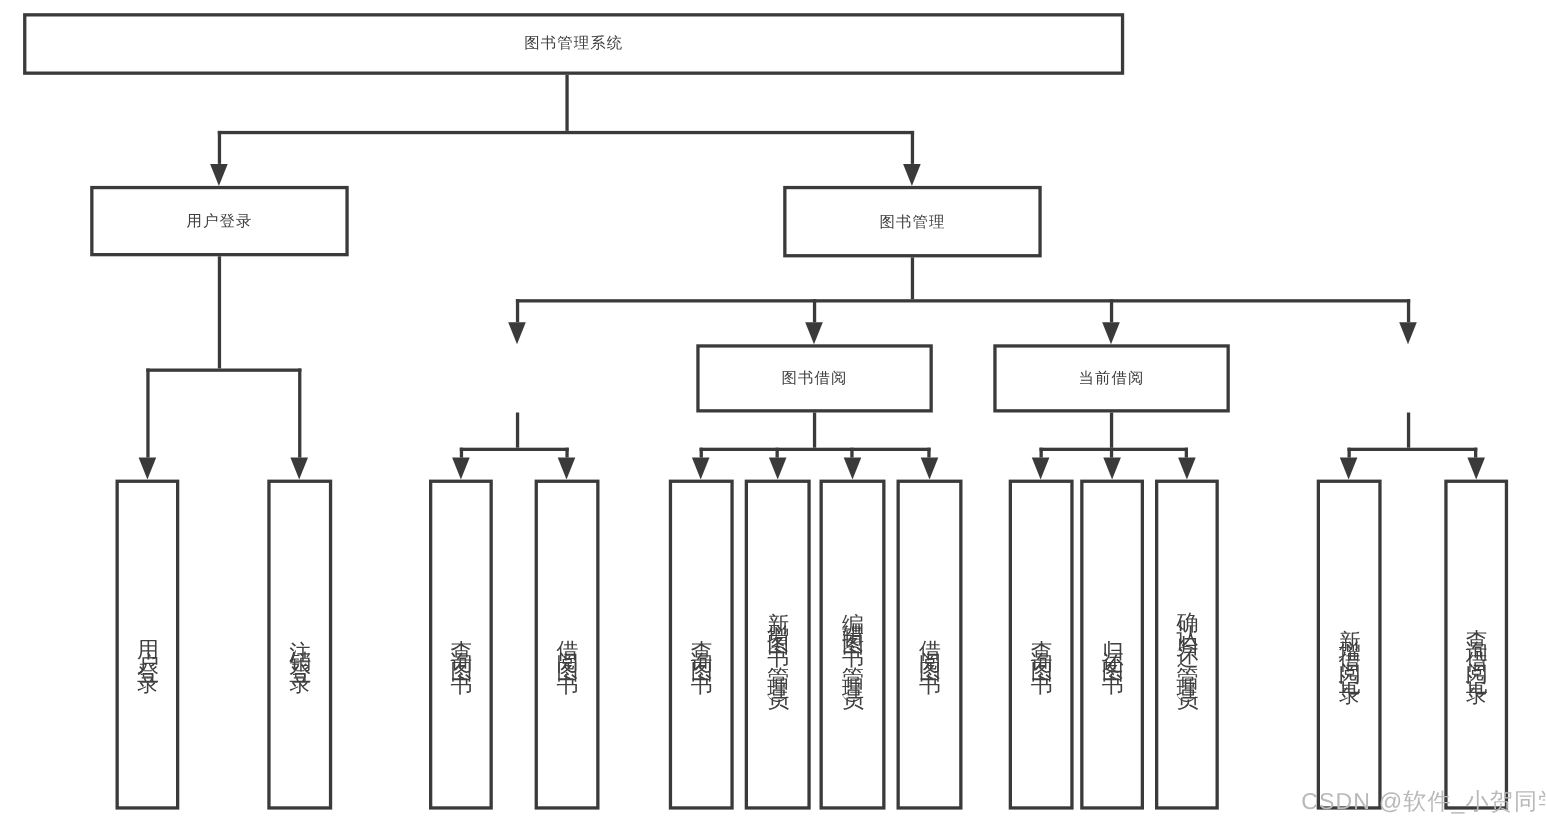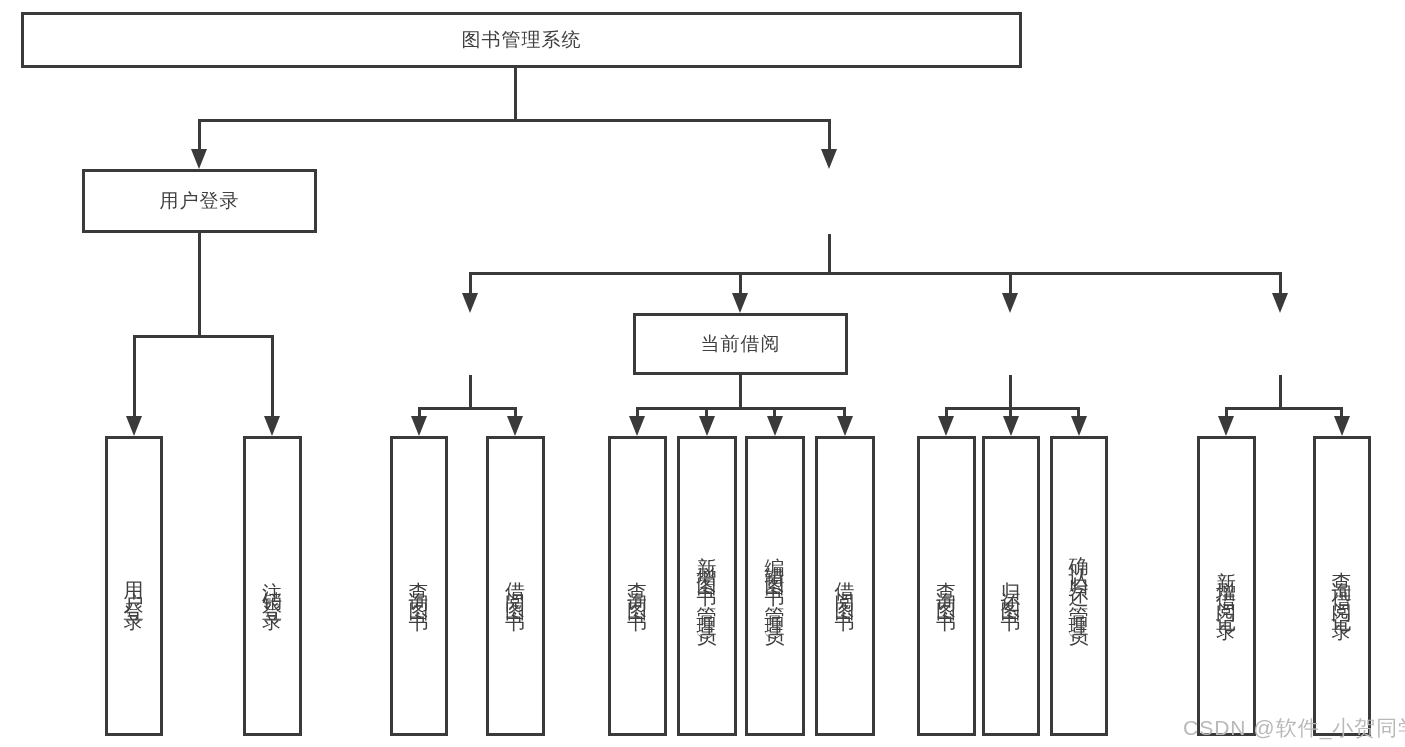--- a/index.html
+++ b/index.html
@@ -15,21 +15,21 @@
     position: absolute;
     box-sizing: border-box;
     background: #ffffff;
     border: 3px solid #3a3a3a;
     display: flex;
     align-items: center;
     justify-content: center;
     color: #3f3f3f;
   }
   .h-label {
-    font-size: 19px;
+    font-size: 14px;
     letter-spacing: 1px;
     white-space: nowrap;
   }
   .v-label {
     writing-mode: vertical-rl;
     text-orientation: mixed;
     font-size: 20px;
     letter-spacing: 10px;
     line-height: 1;
     white-space: nowrap;
@@ -68,40 +68,46 @@
   <div class="line" style="left:514px; top:68px; width:3px; height:51px;"></div>
   <div class="line" style="left:198px; top:119px; width:633px; height:3px;"></div>
   <div class="line" style="left:198px; top:119px; width:3px; height:30px;"></div>
   <div class="arrow" style="left:191px; top:149px;"></div>
   <div class="line" style="left:828px; top:119px; width:3px; height:30px;"></div>
   <div class="arrow" style="left:821px; top:149px;"></div>
 
   <div class="box" style="left:82px; top:169px; width:235px; height:64px;">
     <span class="h-label">用户登录</span>
   </div>
+  <div class="box" style="left:712px; top:169px; width:235px; height:65px;">
+    <span class="h-label">图书管理</span>
+  </div>
 
   <div class="line" style="left:198px; top:233px; width:3px; height:102px;"></div>
   <div class="line" style="left:133px; top:335px; width:141px; height:3px;"></div>
   <div class="line" style="left:133px; top:335px; width:3px; height:81px;"></div>
   <div class="arrow" style="left:126px; top:416px;"></div>
   <div class="line" style="left:271px; top:335px; width:3px; height:81px;"></div>
   <div class="arrow" style="left:264px; top:416px;"></div>
 
   <div class="line" style="left:828px; top:234px; width:3px; height:38px;"></div>
   <div class="line" style="left:469px; top:272px; width:813px; height:3px;"></div>
   <div class="line" style="left:469px; top:272px; width:3px; height:21px;"></div>
   <div class="arrow" style="left:462px; top:293px;"></div>
   <div class="line" style="left:739px; top:272px; width:3px; height:21px;"></div>
   <div class="arrow" style="left:732px; top:293px;"></div>
   <div class="line" style="left:1009px; top:272px; width:3px; height:21px;"></div>
   <div class="arrow" style="left:1002px; top:293px;"></div>
   <div class="line" style="left:1279px; top:272px; width:3px; height:21px;"></div>
   <div class="arrow" style="left:1272px; top:293px;"></div>
 
   <div class="box" style="left:633px; top:313px; width:215px; height:62px;">
+    <span class="h-label">图书借阅</span>
+  </div>
+  <div class="box" style="left:903px; top:313px; width:215px; height:62px;">
     <span class="h-label">当前借阅</span>
   </div>
 
   <div class="line" style="left:469px; top:375px; width:3px; height:32px;"></div>
   <div class="line" style="left:418px; top:407px; width:99px; height:3px;"></div>
   <div class="line" style="left:418px; top:407px; width:3px; height:9px;"></div>
   <div class="arrow" style="left:411px; top:416px;"></div>
   <div class="line" style="left:514px; top:407px; width:3px; height:9px;"></div>
   <div class="arrow" style="left:507px; top:416px;"></div>
 

